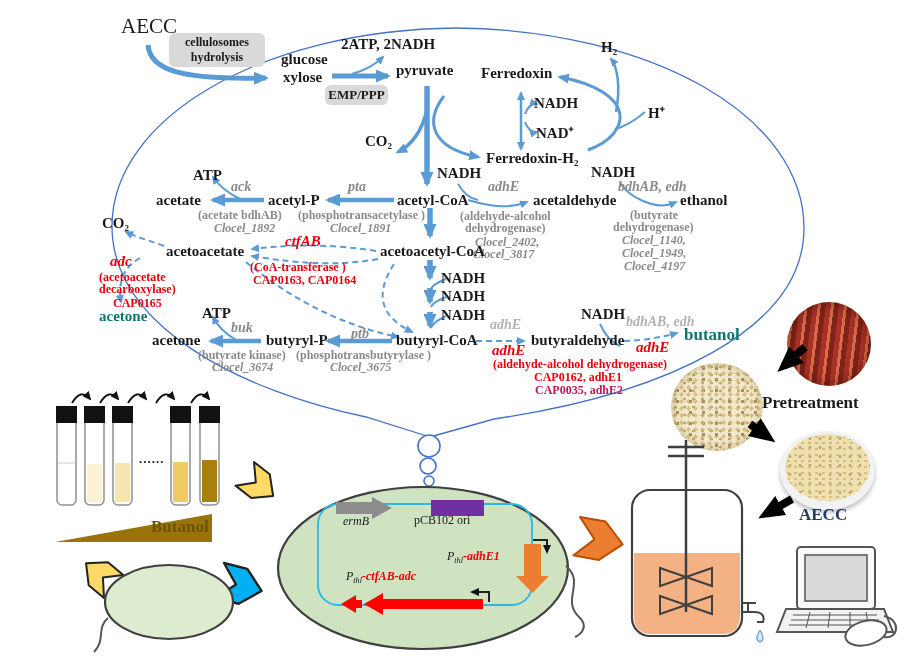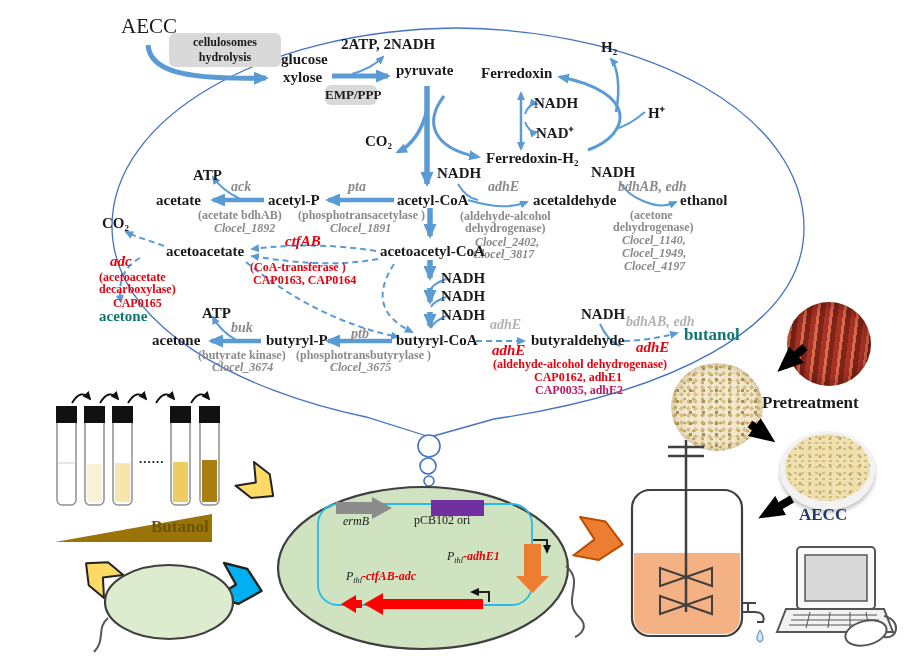--- a/index.html
+++ b/index.html
@@ -218,29 +218,29 @@
     </g>
 
     <g stroke="#000" stroke-width="8">
       <line x1="805" y1="347" x2="784" y2="366" marker-end="url(#akB)"></line>
       <line x1="750" y1="424" x2="768" y2="437" marker-end="url(#akB)"></line>
       <line x1="792" y1="499" x2="766" y2="514" marker-end="url(#akB)"></line>
     </g>
   </svg>
 
   <div class="lbl fs21" style="left:121px;top:16px">AECC</div>
-  <div class="graybox fs12" style="left:169px;top:33px;width:88px;padding:2px 12px">
+  <div class="graybox fs12" style="left:169px;top:33px;width:88px;padding:2px 4px">
     <div>cellulosomes</div>
     <div>hydrolysis</div>
   </div>
   <div class="lbl b fs15" style="left:281px;top:52px">glucose</div>
   <div class="lbl b fs15" style="left:283px;top:70px">xylose</div>
   <div class="lbl b fs15" style="left:341px;top:37px">2ATP, 2NADH</div>
   <div class="lbl b fs15" style="left:396px;top:63px">pyruvate</div>
-  <div class="graybox fs13" style="left:325px;top:85px;width:52px;padding:2px 0">EMP/PPP</div>
+  <div class="graybox fs13" style="left:325px;top:85px;width:63px;padding:2px 0">EMP/PPP</div>
   <div class="lbl b fs15" style="left:601px;top:40px">H₂</div>
   <div class="lbl b fs15" style="left:481px;top:66px">Ferredoxin</div>
   <div class="lbl b fs15" style="left:534px;top:96px">NADH</div>
   <div class="lbl b fs15" style="left:536px;top:126px">NAD⁺</div>
   <div class="lbl b fs15" style="left:648px;top:106px">H⁺</div>
   <div class="lbl b fs15" style="left:486px;top:151px">Ferredoxin-H₂</div>
   <div class="lbl b fs15" style="left:365px;top:134px">CO₂</div>
   <div class="lbl b fs15" style="left:437px;top:166px">NADH</div>
   <div class="lbl b fs15" style="left:591px;top:165px">NADH</div>
 
@@ -256,21 +256,21 @@
   <div class="lbl b i fs12 gray" style="left:330px;top:222px">Clocel_1891</div>
 
   <div class="lbl b i fs14 gray" style="left:488px;top:180px">adhE</div>
   <div class="lbl b fs15" style="left:533px;top:193px">acetaldehyde</div>
   <div class="lbl b i fs14 gray" style="left:618px;top:180px">bdhAB, edh</div>
   <div class="lbl b fs15" style="left:680px;top:193px">ethanol</div>
   <div class="lbl b fs12 gray" style="left:460px;top:210px">(aldehyde-alcohol</div>
   <div class="lbl b fs12 gray" style="left:465px;top:222px">dehydrogenase)</div>
   <div class="lbl b i fs12 gray" style="left:475px;top:236px">Clocel_2402,</div>
   <div class="lbl b i fs12 gray" style="left:473px;top:248px">Clocel_3817</div>
-  <div class="lbl b fs12 gray" style="left:630px;top:209px">(acetone</div>
+  <div class="lbl b fs12 gray" style="left:630px;top:209px">(butyrate</div>
   <div class="lbl b fs12 gray" style="left:613px;top:221px">dehydrogenase)</div>
   <div class="lbl b i fs12 gray" style="left:622px;top:234px">Clocel_1140,</div>
   <div class="lbl b i fs12 gray" style="left:622px;top:247px">Clocel_1949,</div>
   <div class="lbl b i fs12 gray" style="left:624px;top:260px">Clocel_4197</div>
 
   <div class="lbl b fs15" style="left:102px;top:216px">CO₂</div>
   <div class="lbl b fs15" style="left:166px;top:244px">acetoacetate</div>
   <div class="lbl b i fs15 red" style="left:285px;top:234px">ctfAB</div>
   <div class="lbl b fs15" style="left:380px;top:244px">acetoacetyl-CoA</div>
   <div class="lbl b fs12 red" style="left:250px;top:261px">(CoA-transferase )</div>

